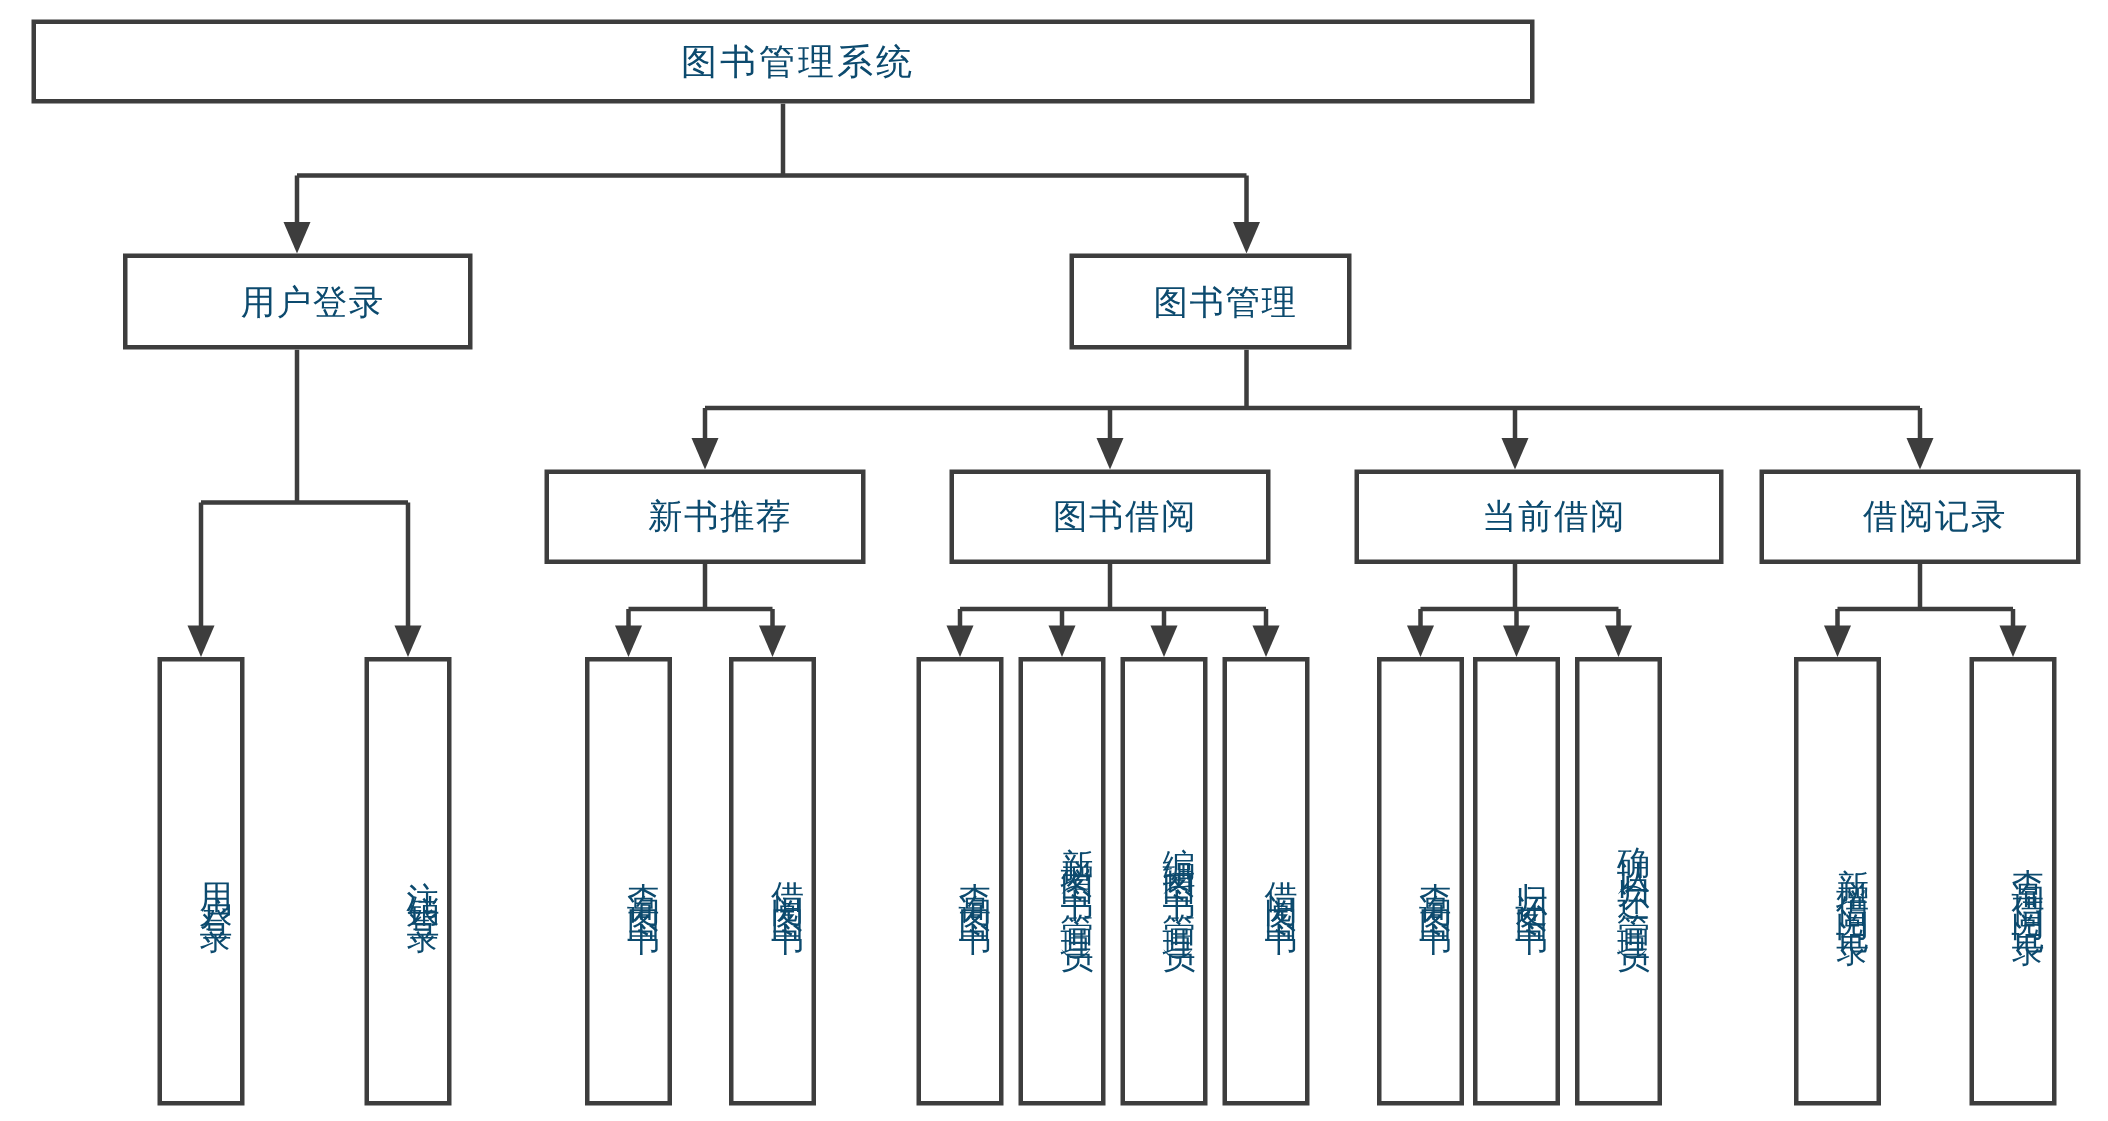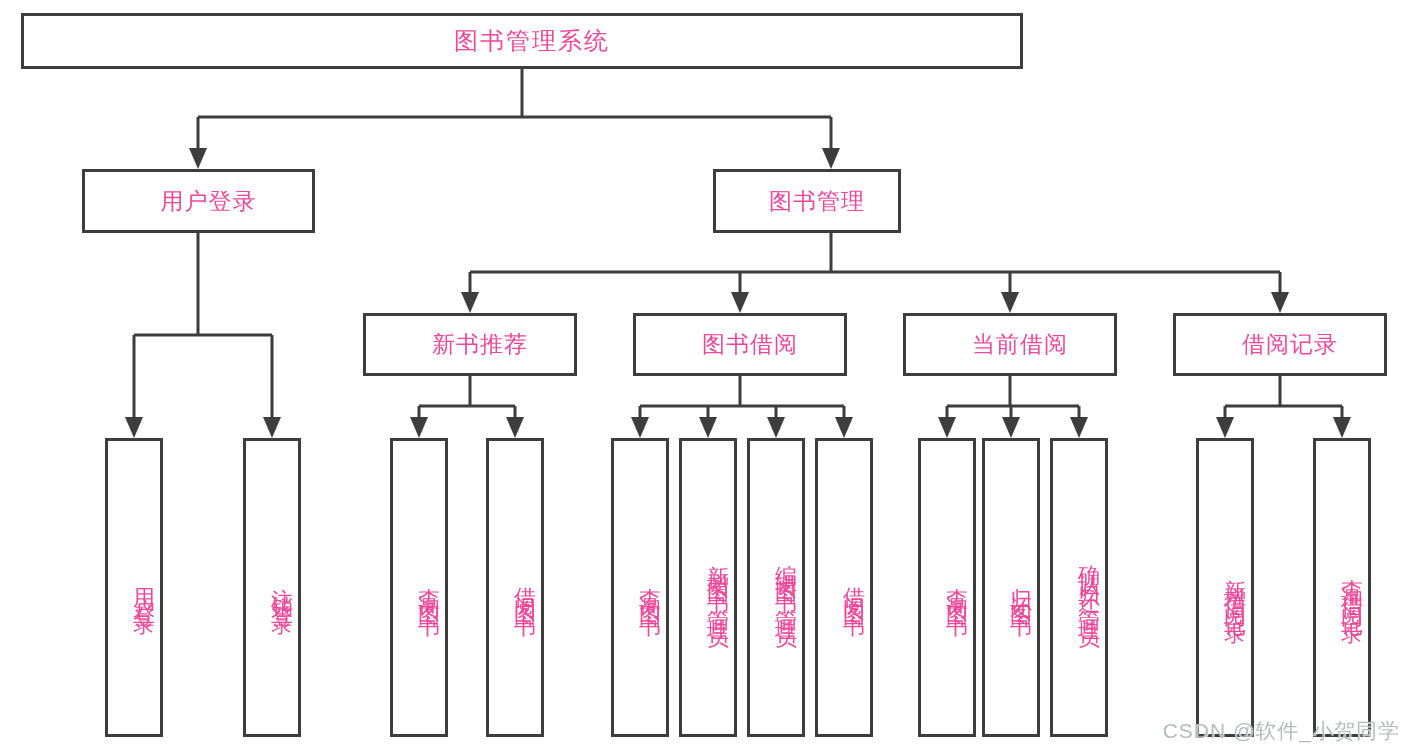--- a/index.html
+++ b/index.html
@@ -18,21 +18,21 @@
     z-index: 1;
   }
   .box {
     position: absolute;
     box-sizing: border-box;
     border: 3px solid #3d3d3d;
     background: #ffffff;
     display: flex;
     align-items: center;
     justify-content: center;
-    color: #ec4899;
+    color: #0c4a6e;
     z-index: 2;
     padding-left: 20px;
   }
   .h-box { font-size: 23px; letter-spacing: 1px; }
   .root-box { font-size: 24px; letter-spacing: 2px; }
   .v-box span {
     writing-mode: vertical-rl;
     text-orientation: mixed;
     font-size: 22px;
     line-height: 1;
@@ -98,21 +98,21 @@
   <div class="box h-box" style="left:713px; top:169px; width:188px; height:64px;">
     <span>图书管理</span>
   </div>
 
   <div class="box h-box" style="left:633px; top:313px; width:214px; height:63px;">
     <span>图书借阅</span>
   </div>
   <div class="box h-box" style="left:363px; top:313px; width:214px; height:63px;">
     <span>新书推荐</span>
   </div>
-  <div class="box h-box" style="left:903px; top:313px; width:214px; height:63px;">
+  <div class="box h-box" style="left:903px; top:313px; width:246px; height:63px;">
     <span>当前借阅</span>
   </div>
   <div class="box h-box" style="left:1173px; top:313px; width:214px; height:63px;">
     <span>借阅记录</span>
   </div>
 
   <div class="box v-box" style="left:105px; top:438px; width:58px; height:299px;">
     <span>用户登录</span>
   </div>
   <div class="box v-box" style="left:243px; top:438px; width:58px; height:299px;">
@@ -149,15 +149,14 @@
     <span>确认归还（管理员）</span>
   </div>
 
   <div class="box v-box" style="left:1196px; top:438px; width:58px; height:299px;">
     <span>新增借阅记录</span>
   </div>
   <div class="box v-box" style="left:1313px; top:438px; width:58px; height:299px;">
     <span>查询借阅记录</span>
   </div>
 
-  <div class="watermark">CSDN @软件_小贺同学</div>
 
 </div>
 
 </body></html>

